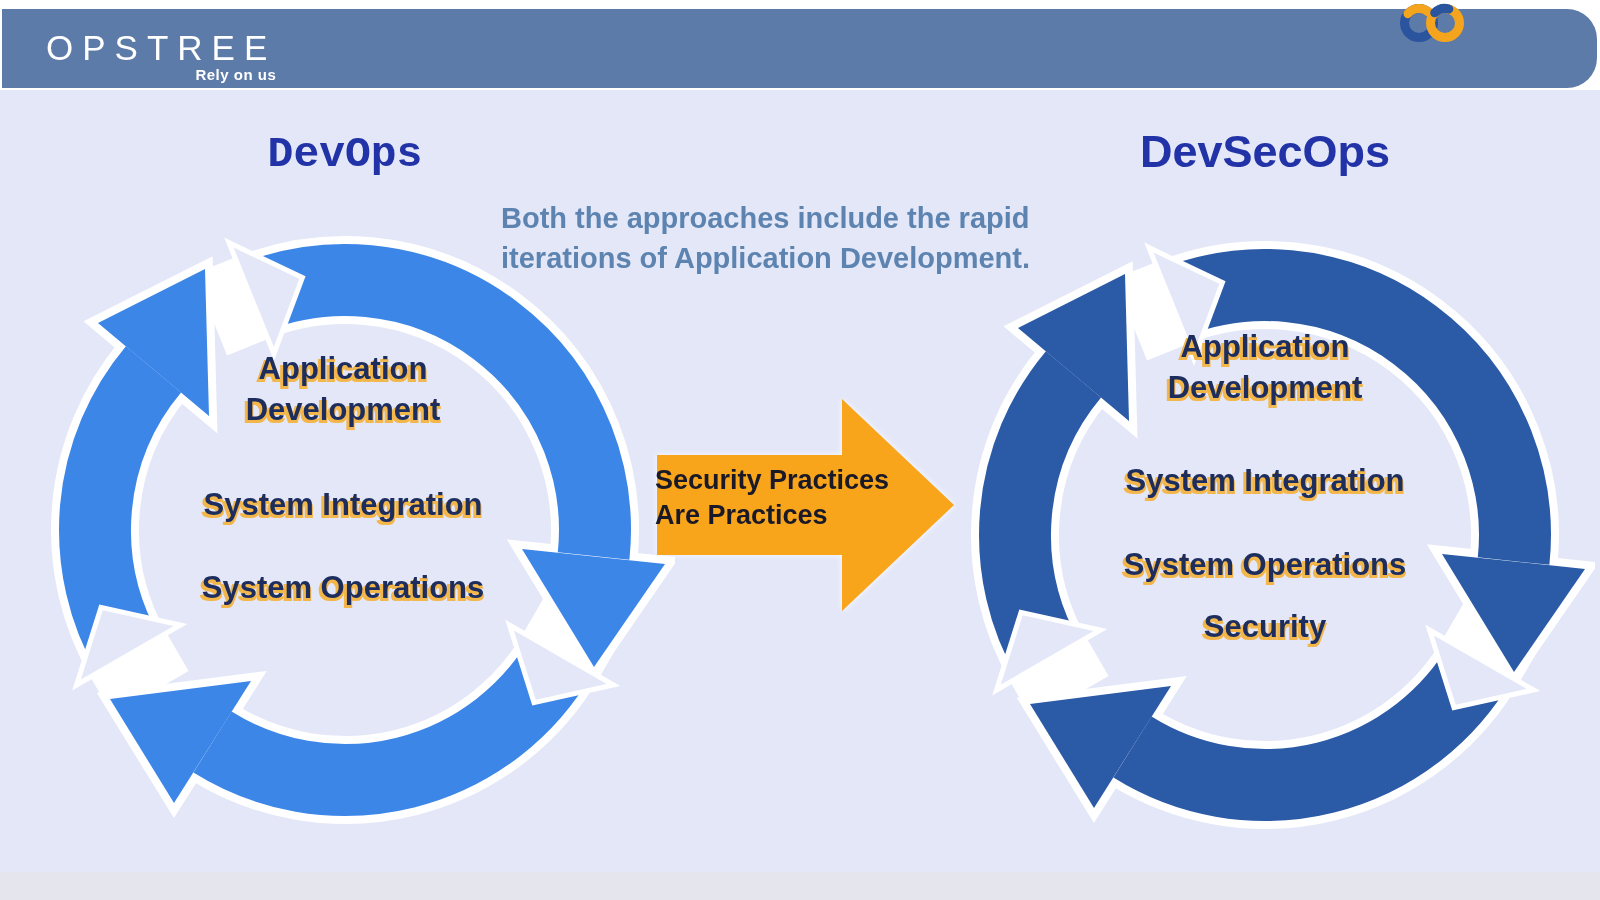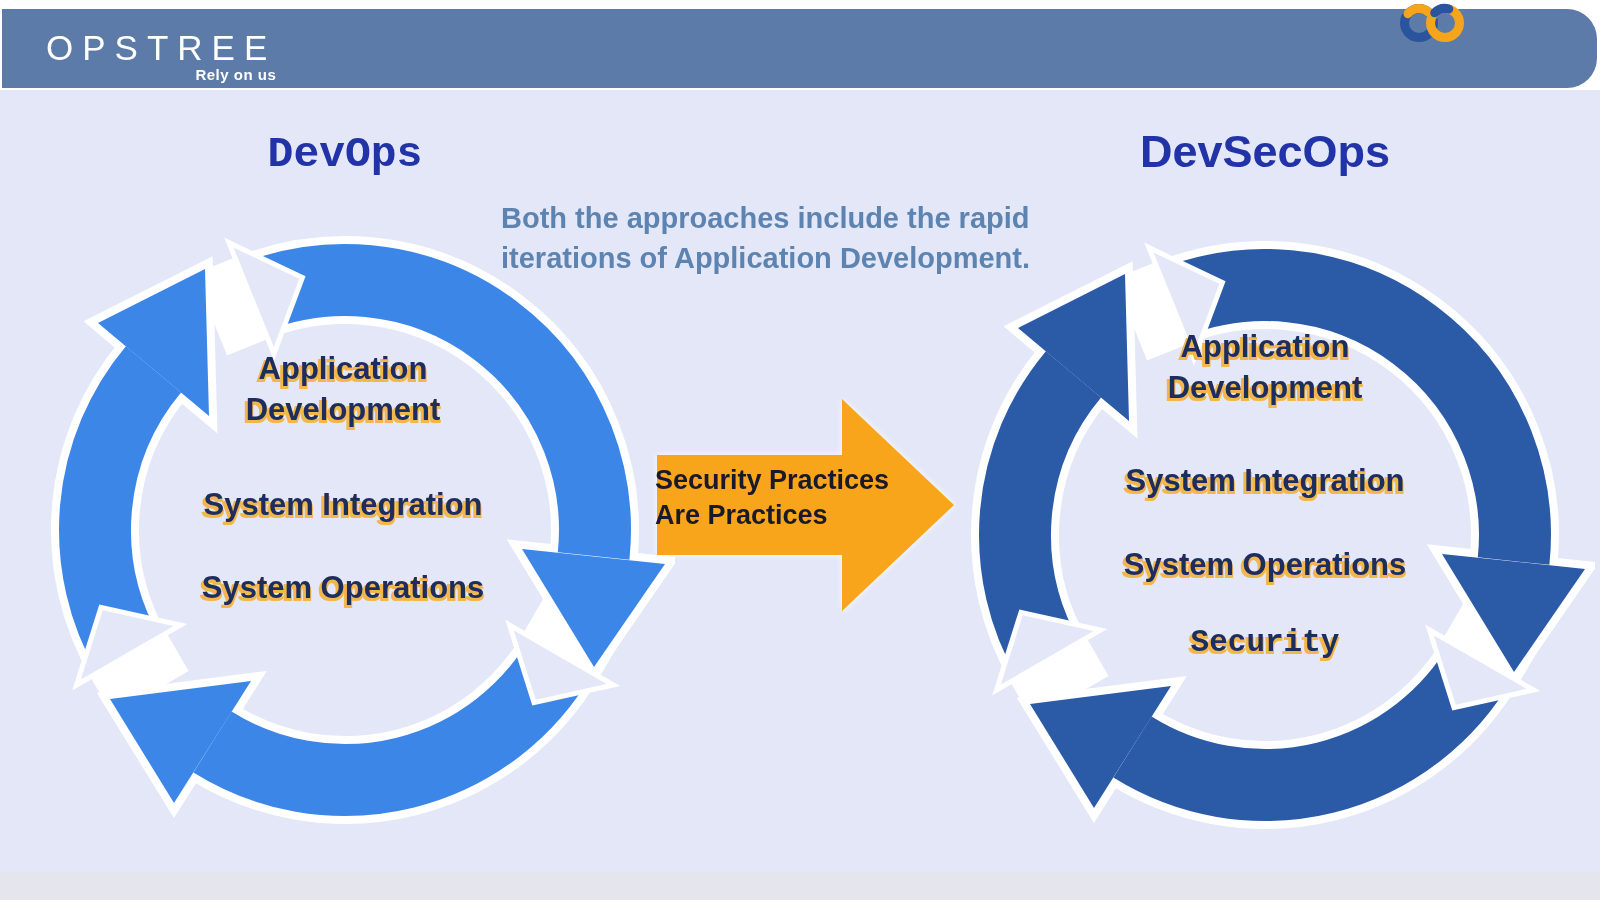--- a/index.html
+++ b/index.html
@@ -50,21 +50,21 @@
   .items{position:absolute;width:450px;text-align:center;font-size:31px;font-weight:700;
     color:#1c2d5e;line-height:41px;
     text-shadow:-3px 3px 0 #f3b64a,1px 3px 0 #f3b64a;}
   .items.left{left:118px;top:348px;}
   .items.right{left:1040px;top:326px;}
   .item.wrap{max-width:340px;margin-left:auto;margin-right:auto;}
   .items.left .item + .item{margin-top:54px;}
   .items.left .item:nth-child(3){margin-top:42px;}
   .items.right .item + .item{margin-top:52px;}
   .items.right .item:nth-child(3){margin-top:43px;}
-  .items.right .item:nth-child(4){margin-top:37px;font-family:Liberation Mono, monospace;}
+  .items.right .item:nth-child(4){margin-top:21px;}
   
   .arrow-svg{position:absolute;left:652px;top:393px;filter:drop-shadow(0 0 3px rgba(255,255,255,.9));}
   .arrow-label{
     position:absolute;left:655px;top:463px;width:290px;text-align:left;
     font-size:27px;font-weight:700;color:#191928;line-height:35px;
   }
 </style>
 </head>
 <body>
 

